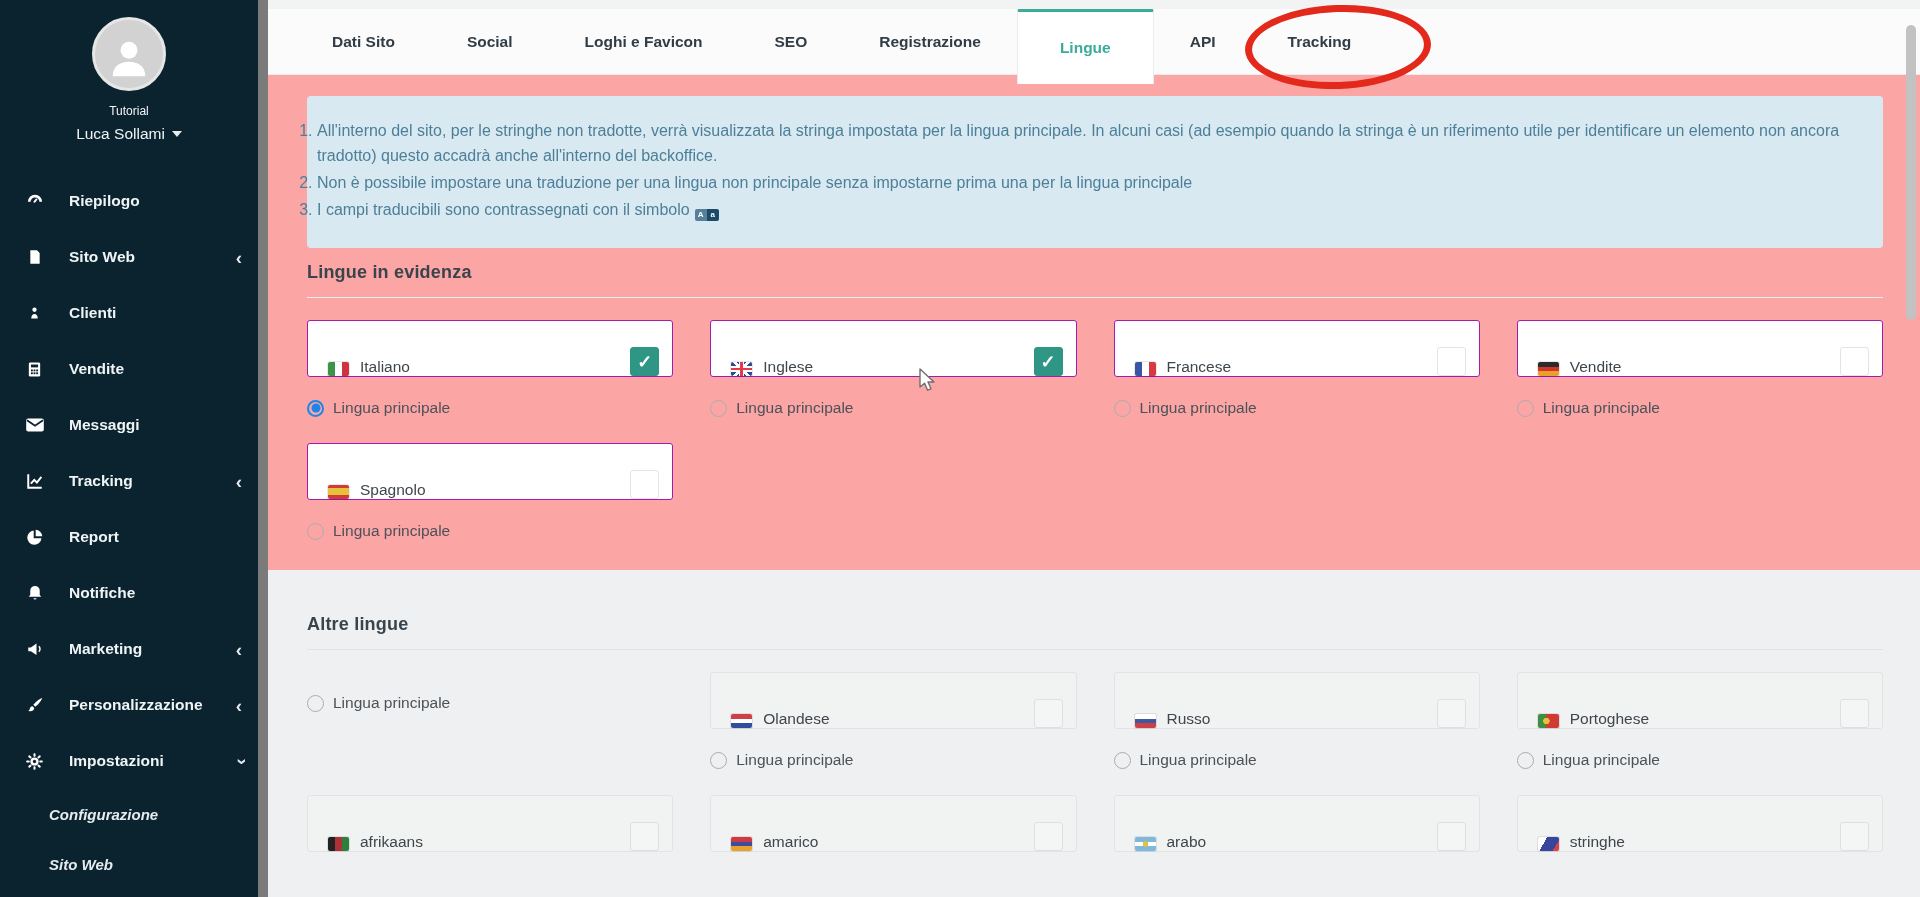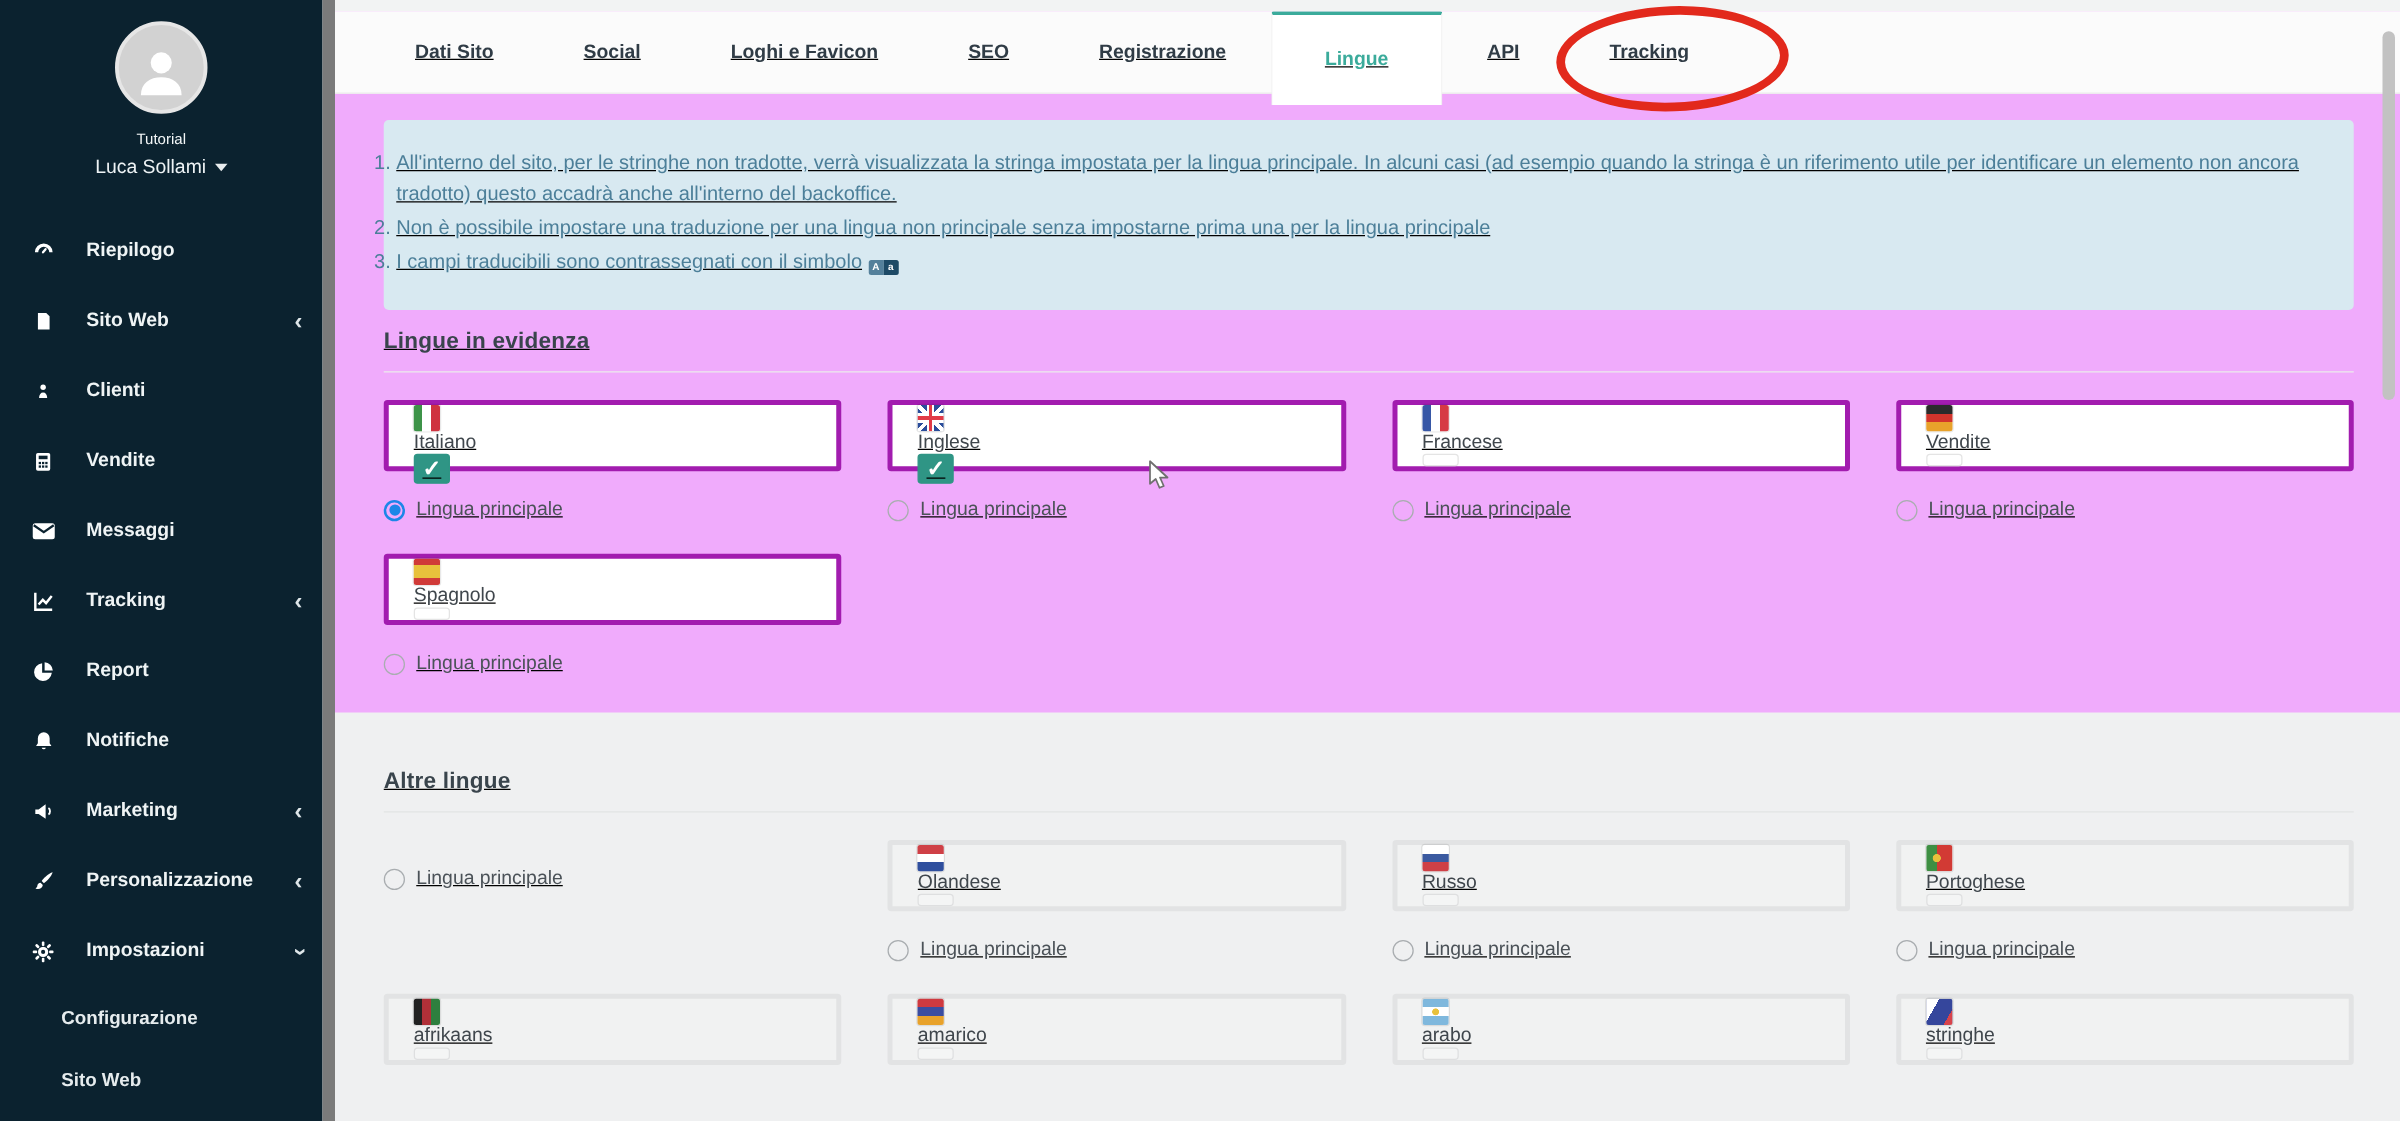--- a/index.html
+++ b/index.html
@@ -21,28 +21,28 @@
   nav { margin-top:30px; }
   .nav-item { height:56px; display:flex; align-items:center; padding-left:24px;
               font-size:15.5px; font-weight:bold; color:#eff4f5; position:relative; cursor:pointer; }
   .nav-icon { width:21px; height:20px; margin-right:24px; display:flex;
               align-items:center; justify-content:center; flex:0 0 21px; }
   .nav-icon svg { display:block; }
   .chev { position:absolute; right:16px; font-size:19px; font-weight:bold; color:#dfe7ea;
           line-height:1; }
   .chev.down { transform:rotate(-90deg); }
   .nav-sub { height:50px; display:flex; align-items:center; padding-left:49px;
-             font-size:15px; font-weight:bold; color:#e6ecee; cursor:pointer; }
+             font-size:15px; font-weight:bold; color:#e6ecee; cursor:pointer;font-style:italic; }
 
   .sidebar-scroll { position:absolute; left:258px; top:0; width:10px; height:897px;
                     background:#7b7b7b; z-index:6; }
 
   
   .main { position:absolute; left:268px; right:0; top:0; bottom:0; overflow:hidden;
-          background:#f0abfc;text-decoration:underline; }
+          background:#fca5a5; }
   .topstrip { height:9px; background:#f2f3f3; }
   .tabbar { display:flex; align-items:center; height:66px; background:#fbfbfb;
             border-bottom:1px solid #ececec; padding-left:28px; position:relative; }
   .tab { padding:0 36px; font-size:15.5px; color:#303c46; font-weight:bold;
          height:100%; display:flex; align-items:center; cursor:pointer; white-space:nowrap; }
   .tab.active { background:#fff; color:var(--accent); border-top:3px solid var(--accent);
                 border-left:1px solid #ececec; border-right:1px solid #ececec;
                 height:75px; margin-bottom:-10px; z-index:2; padding:0 42px;
                 border-radius:2px 2px 0 0; }
 
@@ -57,22 +57,22 @@
                color:#fff; display:inline-block; font-family:"Liberation Sans",sans-serif; }
   .tr-a { background:#54809b; border-radius:2px 0 0 2px; }
   .tr-b { background:#1d4a66; border-radius:0 2px 2px 0; }
 
   h2.sec-title { margin-top:14px; font-size:18px; font-weight:bold; color:#39444c;
                  letter-spacing:.2px; }
   .divider { border-top:1px solid #ececec; margin-top:14px; }
 
   .lang-grid { display:grid; grid-template-columns:repeat(4,1fr); column-gap:37px;
                row-gap:26px; margin-top:22px; }
-  .lang-card { background:#fff; border:4px solid #a21caf; border-radius:3px; height:57px;
-               display:flex; align-items:flex-start; padding:0 13px 0 20px; cursor:pointer;flex-direction:column; }
+  .lang-card { background:#fff; border:1px solid #a21caf; border-radius:3px; height:57px;
+               display:flex; align-items:flex-end; padding:0 13px 0 20px; cursor:pointer; }
   .lang-name { font-size:15.5px; color:#3f464c; }
   .spacer { flex:1; }
   .checkbox { width:29px; height:29px; border-radius:3px; border:1px solid #e4e4e4;
               background:#fff; display:flex; align-items:center; justify-content:center;
               cursor:pointer; }
   .checkbox.checked { background:var(--accent-box); border-color:var(--accent-box);
                       color:#fff; font-size:18px; font-weight:bold; }
   .radio-row { margin-top:22px; display:flex; align-items:center; gap:9px; cursor:pointer; }
   .radio { width:17px; height:17px; border-radius:50%; border:1.5px solid #a9adb0;
            background:transparent; position:relative; flex:0 0 17px; }

